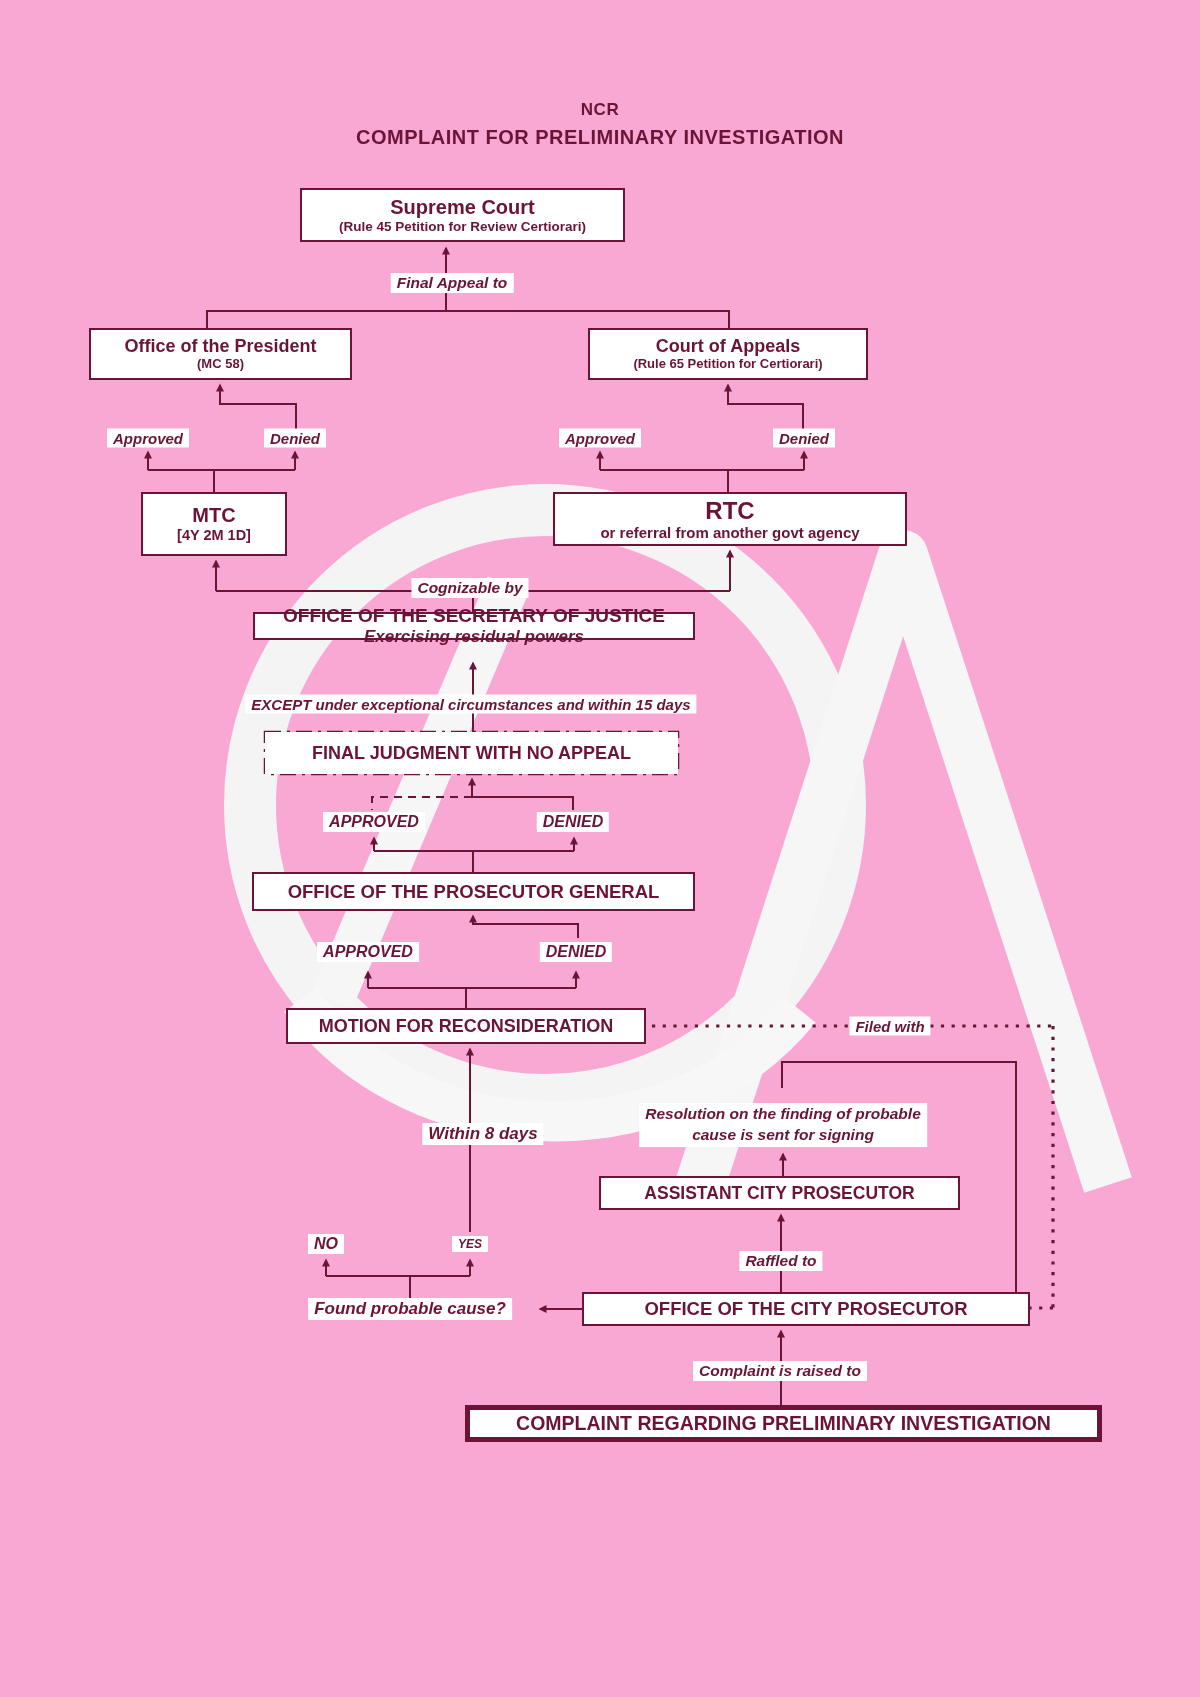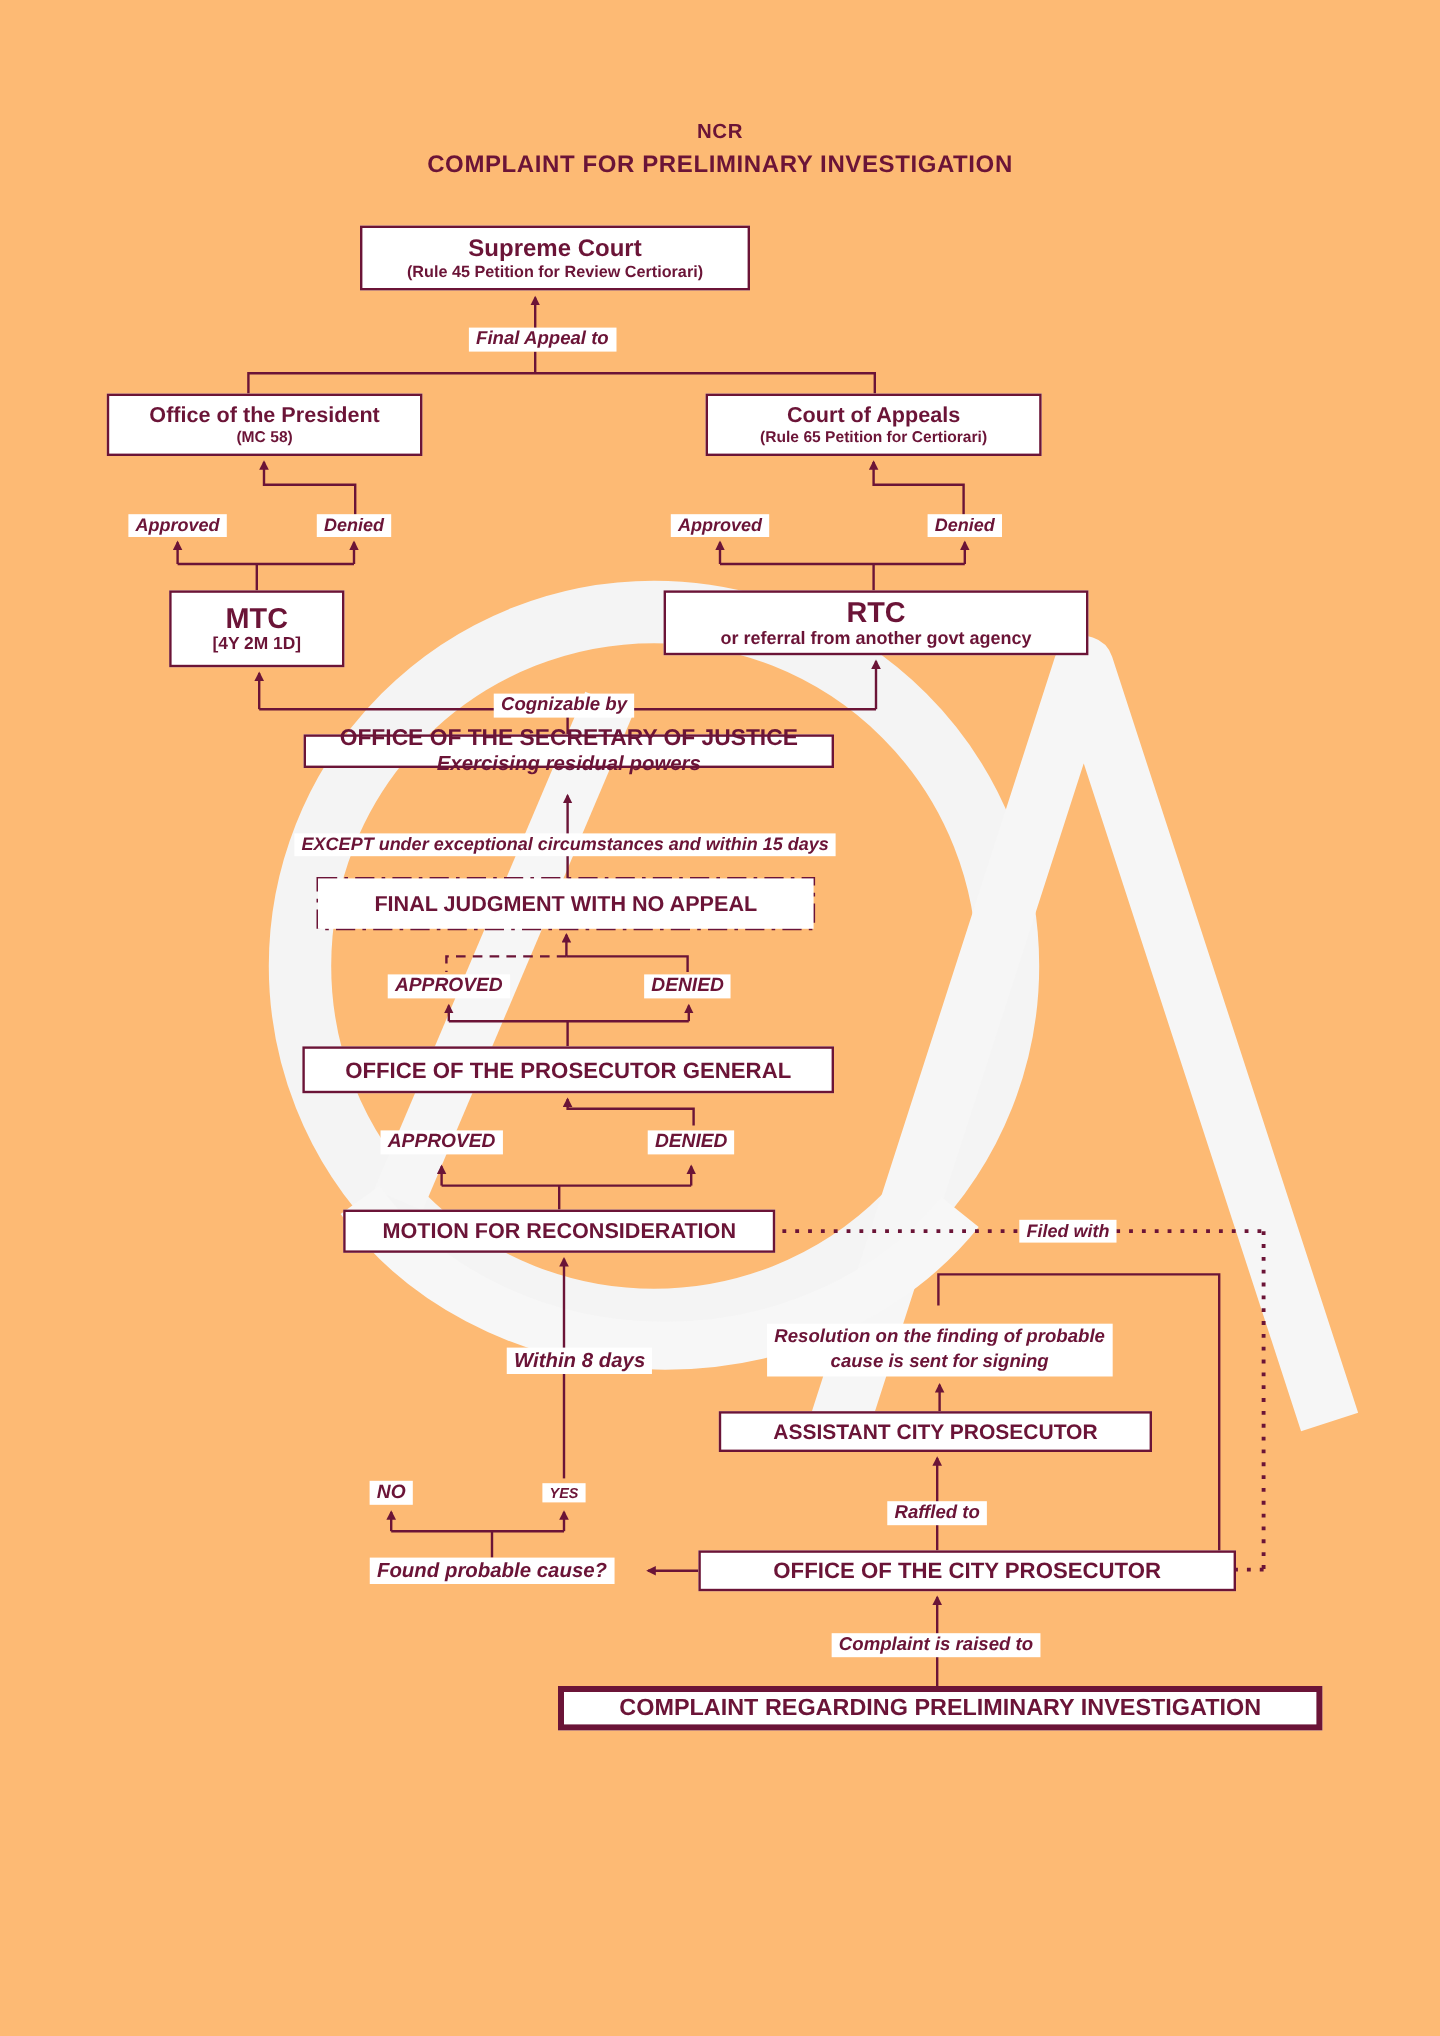--- a/index.html
+++ b/index.html
@@ -1,19 +1,19 @@
 <!DOCTYPE html>
 <html style="--accent: #6b1437;"><head>
 <meta charset="utf-8">
 <style>
   :root{ --accent:#6b1437; }
   html,body{ margin:0; padding:0; background:#ffffff; }
   #canvas{
     position:relative; width:1200px; height:1697px; overflow:hidden;
-    background:#fdba74; font-family:"Liberation Sans", sans-serif; color:var(--accent);
+    background:#f9a8d4; font-family:"Liberation Sans", sans-serif; color:var(--accent);
   }
   #wires{ position:absolute; left:0; top:0; z-index:1; }
   .node{
     position:absolute; z-index:2; box-sizing:border-box;
     border:2.5px solid var(--accent); background:#ffffff;
     display:flex; flex-direction:column; align-items:center; justify-content:center;
     text-align:center; line-height:1.15; font-weight:bold; color:var(--accent);
     white-space:nowrap;
   }
   .node .t{ display:block; }
@@ -28,21 +28,21 @@
     font-weight:bold; color:var(--accent); white-space:nowrap; letter-spacing:.5px; }
 
   
   #box-supreme   {left:300px; top:188px; width:325px; height:54px;}
   #box-supreme .t{font-size:20px;}  #box-supreme .s{font-size:13.5px;}
   #box-president {left:89px;  top:328px; width:263px; height:52px;}
   #box-president .t{font-size:18px;} #box-president .s{font-size:13px;}
   #box-appeals   {left:588px; top:328px; width:280px; height:52px;}
   #box-appeals .t{font-size:18px;}  #box-appeals .s{font-size:13px;}
   #box-mtc       {left:141px; top:492px; width:146px; height:64px;}
-  #box-mtc .t{font-size:24px;}      #box-mtc .s{font-size:14.5px;}
+  #box-mtc .t{font-size:20px;}      #box-mtc .s{font-size:14.5px;}
   #box-rtc       {left:553px; top:492px; width:354px; height:54px;}
   #box-rtc .t{font-size:24px;}      #box-rtc .s{font-size:15px;}
   #box-justice   {left:253px; top:612px; width:442px; height:28px;}
   #box-justice .t{font-size:19px;}  #box-justice .s{font-size:17px; font-style:italic;}
   #box-judgment  {left:265px; top:732px; width:413px; height:42px; border:none;}
   #box-judgment .t{font-size:18px;}
   #box-prosgen   {left:252px; top:872px; width:443px; height:39px;}
   #box-prosgen .t{font-size:18.5px;}
   #box-motion    {left:286px; top:1008px; width:360px; height:36px;}
   #box-motion .t{font-size:18px;}

